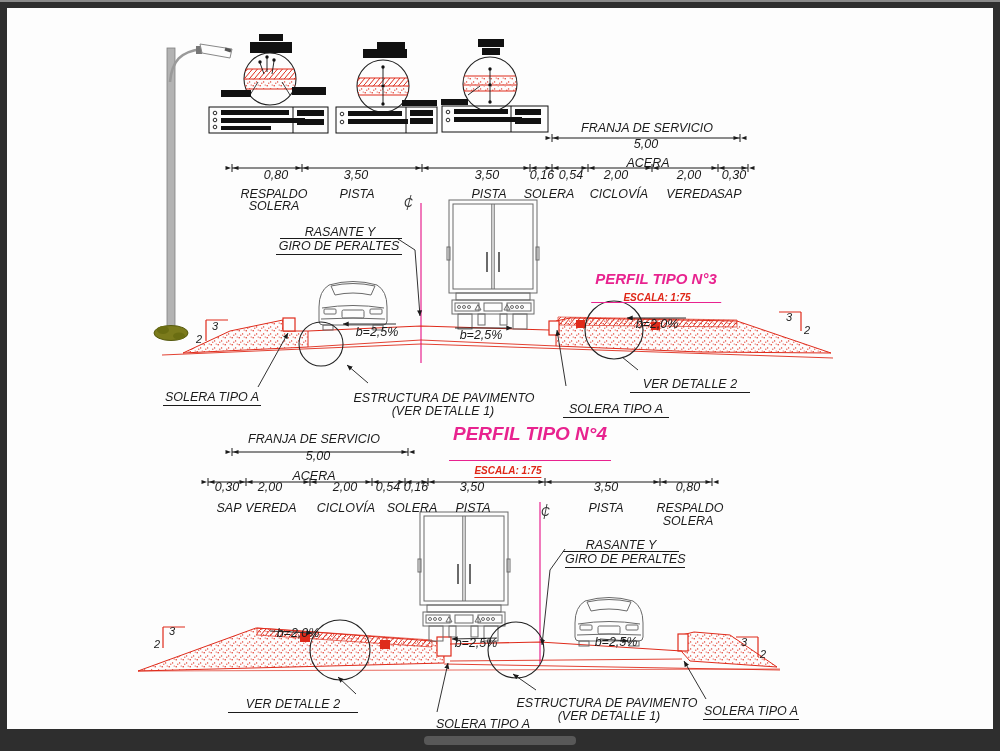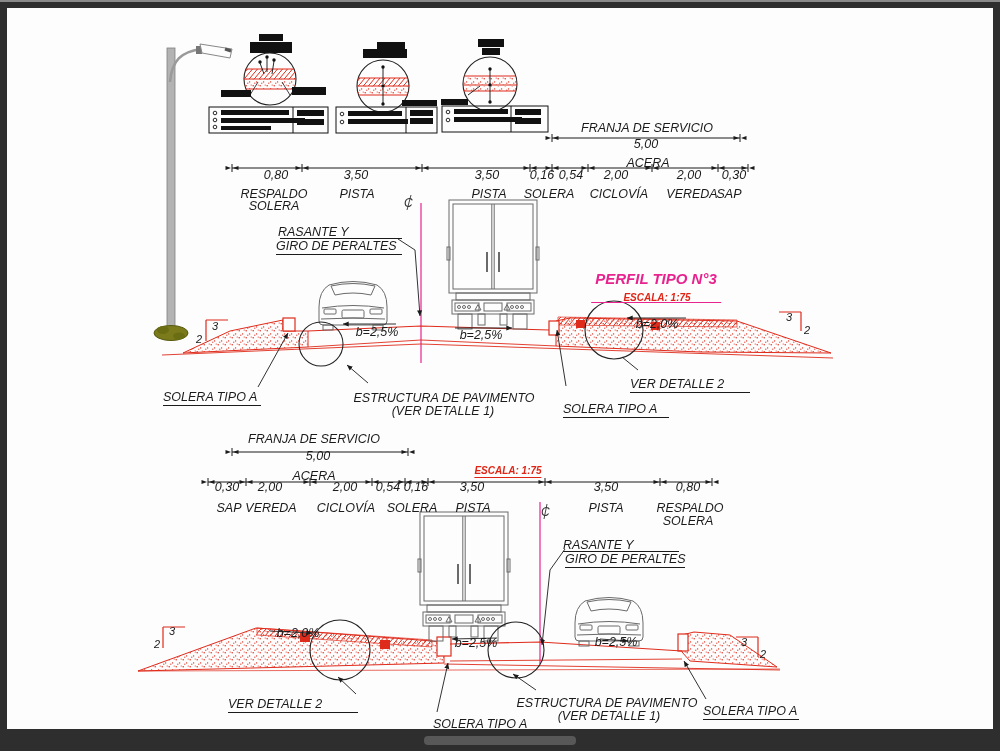--- a/index.html
+++ b/index.html
@@ -6,21 +6,21 @@
   .stage{position:relative;width:1000px;height:751px;background:#fdfdfd;overflow:hidden;
          font-family:"Liberation Sans","DejaVu Sans",sans-serif;}
   .frame{position:absolute;background:#2e2e2e;z-index:30;}
   .frame-hl{position:absolute;left:0;top:0;width:1000px;height:2px;background:#8a8a8a;z-index:31;}
   .thumb{position:absolute;left:424px;top:736px;width:152px;height:9px;border-radius:4px;background:#585858;z-index:32;}
   svg.art{position:absolute;left:0;top:0;z-index:5;}
   .labels{position:absolute;left:0;top:16px;width:1000px;height:751px;z-index:10;pointer-events:none;text-decoration:underline;}
   .t{position:absolute;transform:translateX(-50%);font-style:italic;font-size:12.5px;line-height:1.05;
      color:#1b1b1b;white-space:nowrap;}
   .sm{font-size:11px;}
-  .tu{position:absolute;font-style:italic;font-size:12.5px;color:#1b1b1b;
+  .tu{position:absolute;font-style:italic;font-size:12.5px;color:#1b1b1b;text-align:center;
       border-bottom:1.3px solid #1b1b1b;white-space:nowrap;padding-bottom:1px;}
   .ttl{position:absolute;transform:translateX(-50%);font-style:italic;font-weight:bold;font-size:15px;
        color:#e8238f;border-bottom:1.6px solid #e8238f;padding:0 4px 15px;white-space:nowrap;}
   .ttl4{font-size:19px;}
   .esc{position:absolute;transform:translateX(-50%);font-style:italic;font-weight:bold;font-size:10px;
        color:#df2616;white-space:nowrap;}
 </style>
 </head>
 <body>
 
@@ -351,20 +351,21 @@
     <div class="tu" style="left:163px;top:374px;width:98px">SOLERA TIPO A</div>
     <div class="t" style="left:444px;top:376px">ESTRUCTURA DE PAVIMENTO</div>
     <div class="t" style="left:443px;top:389px">(VER DETALLE 1)</div>
     <div class="tu" style="left:630px;top:361px;width:120px">VER DETALLE 2</div>
     <div class="tu" style="left:563px;top:386px;width:106px">SOLERA TIPO A</div>
 
     <div class="t" style="left:314px;top:417px">FRANJA DE SERVICIO</div>
     <div class="t" style="left:318px;top:434px">5,00</div>
     <div class="t" style="left:314px;top:454px">ACERA</div>
 
+    <div class="ttl ttl4" style="left:530px;top:407px">PERFIL TIPO N°4</div>
     <div class="esc" style="left:508px;top:449px;border-bottom:1px solid #df2616;padding-bottom:1px">ESCALA: 1:75</div>
 
     <div class="t" style="left:227px;top:465px">0,30</div>
     <div class="t" style="left:270px;top:465px">2,00</div>
     <div class="t" style="left:345px;top:465px">2,00</div>
     <div class="t" style="left:388px;top:465px">0,54</div>
     <div class="t" style="left:416px;top:465px">0,16</div>
     <div class="t" style="left:472px;top:465px">3,50</div>
     <div class="t" style="left:606px;top:465px">3,50</div>
     <div class="t" style="left:688px;top:465px">0,80</div>

